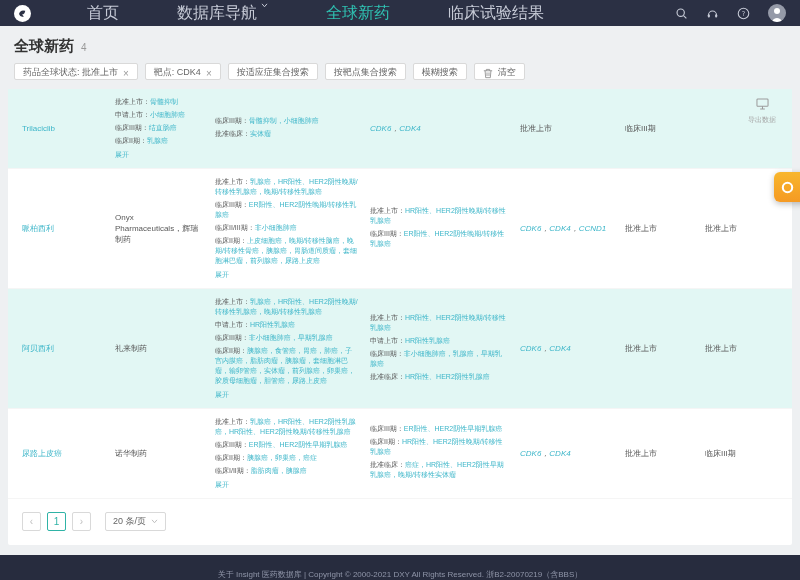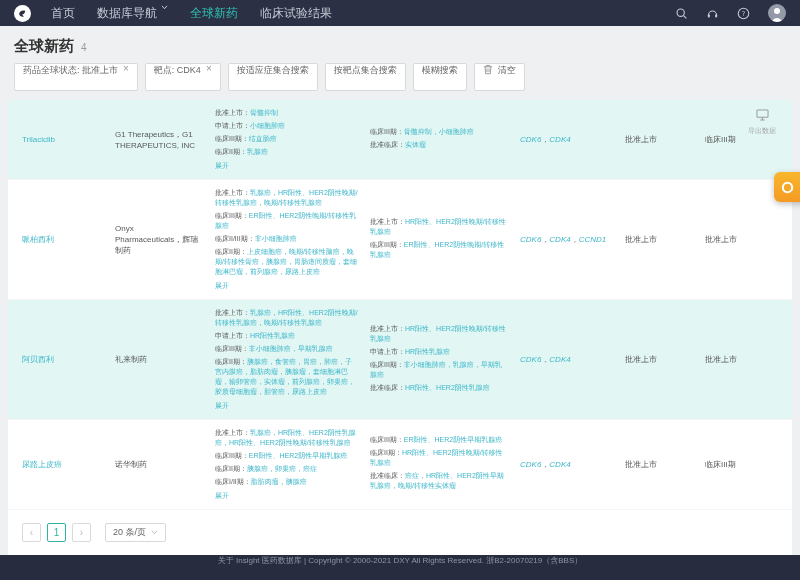--- a/index.html
+++ b/index.html
@@ -6,33 +6,33 @@
   html, body { overflow: hidden; }
   body {
     width: 800px; height: 580px; position: relative;
     background: #eef0f2;
     font-family: "Liberation Sans", "DejaVu Sans", sans-serif;
   }
   
   .navbar { height: 26px; background: #2b3044; display: flex; align-items: center; padding: 0 14px; }
   .logo { width: 17px; height: 17px; border-radius: 50%; background: #ffffff; margin-right: 20px;
           display: flex; align-items: center; justify-content: center; cursor: pointer; flex: none; }
-  .nav-item { color: #c6cad6; font-size: 12px; margin-right: 22px; cursor: pointer; display: flex; align-items: flex-start; gap: 4px; }
+  .nav-item { color: #c6cad6; font-size: 16px; margin-right: 22px; cursor: pointer; display: flex; align-items: flex-start; gap: 4px; margin-left: 36px; }
   .nav-item.active { color: #2fc2b2; }
   .nav-right { margin-left: auto; display: flex; align-items: center; gap: 18px; }
   .nav-icon { display: flex; align-items: center; cursor: pointer; }
   .avatar { width: 18px; height: 18px; border-radius: 50%; background: #959aa8; overflow: hidden;
             display: flex; align-items: flex-end; justify-content: center; cursor: pointer; }
   
   .page-head { padding: 11px 14px 7px; display: flex; align-items: baseline; gap: 7px; }
   .page-title { font-size: 15px; font-weight: bold; color: #333; }
   .page-count { font-size: 10px; color: #999; }
   .filter-bar { padding: 0 14px 9px; display: flex; gap: 7px; align-items: center; }
-  .chip, .fbtn { background: #fff; border: 1px solid #d9d9d9; border-radius: 2px; height: 28px;
-                 display: inline-flex; align-items: flex-start; font-size: 9px; color: #666;
+  .chip, .fbtn { background: #fff; border: 1px solid #d9d9d9; border-radius: 2px; height: 17px;
+                 display: inline-flex; align-items: flex-end; font-size: 9px; color: #666;
                  padding: 0 8px; gap: 5px; cursor: pointer; white-space: nowrap; }
   .chip-close { color: #9b9b9b; font-size: 10px; line-height: 1; cursor: pointer; }
   
   .panel { background: #fff; margin: 0 8px; border-radius: 2px; position: relative; padding-bottom: 6px; }
   .export { position: absolute; top: 7px; right: 16px; text-align: center; cursor: pointer; }
   .export-label { display: block; font-size: 7px; color: #a6a6a6; margin-top: 1px; }
   .tgrid { display: grid; grid-template-columns: 93px 100px 155px 150px 105px 80px 87px; padding-left: 14px; }
   .thead { padding-top: 28px; padding-bottom: 7px; border-bottom: 1px solid #ececec; }
   .hcell { font-size: 8px; color: #8c8c8c; padding-right: 10px; }
   .trow { padding-top: 8px; padding-bottom: 8px; align-items: center; border-bottom: 1px solid #f5f5f5; }
@@ -52,21 +52,21 @@
             display: flex; align-items: center; justify-content: center; font-size: 10px; color: #bfbfbf; cursor: pointer; }
   .pg-btn.active { border-color: #2fb3a6; color: #2fb3a6; }
   .pg-size { height: 19px; border: 1px solid #d9d9d9; border-radius: 2px; background: #fff; margin-left: 8px;
              padding: 0 7px; font-size: 9px; color: #666; display: flex; align-items: center; gap: 5px; cursor: pointer; }
   
   .floating-btn { position: absolute; top: 172px; right: -12px; width: 38px; height: 30px;
                   background: linear-gradient(#f8b62d, #f59a23); border-radius: 6px;
                   display: flex; align-items: center; padding-left: 6px;
                   box-shadow: 0 2px 6px rgba(0,0,0,.25); cursor: pointer; }
   .footer { position: absolute; bottom: 0; left: 0; right: 0; height: 25px; background: #272c3e;
-            color: #8f95a8; font-size: 8px; display: flex; align-items: flex-start; justify-content: center; }
+            color: #8f95a8; font-size: 8px; display: flex; align-items: flex-end; justify-content: center; }
 </style>
 </head>
 <body>
 
 <div class="navbar">
   <span class="logo">
     <svg width="11" height="11" viewBox="0 0 12 12">
         <path d="M2.2 6.5 Q3.5 1.5 9 3 Q8.5 7 5.5 7 L7.5 9.2 Q3.5 10.5 2.2 6.5 Z" fill="#2b3044"></path>
       </svg>
   </span>
@@ -150,21 +150,20 @@
     <svg width="13" height="12" viewBox="0 0 14 13" fill="none" stroke="#9b9b9b" stroke-width="1.1">
         <rect x="1" y="1" width="12" height="8" rx="1"></rect>
         <path d="M4.5 12 h5 M7 9 v3"></path>
       </svg>
     <span class="export-label">导出数据</span>
   </span>
 
   <div>
   <div class="tgrid trow mint">
     <div class="cell"><a class="drug-link">Trilaciclib</a></div>
-    <div class="cell">G1 Therapeutics，G1 THERAPEUTICS, INC</div>
     <div class="cell ind-cell"><div class="ind-line"><span class="stage">批准上市：</span><a class="ind-links">骨髓抑制</a></div><div class="ind-line"><span class="stage">申请上市：</span><a class="ind-links">小细胞肺癌</a></div><div class="ind-line"><span class="stage">临床III期：</span><a class="ind-links">结直肠癌</a></div><div class="ind-line"><span class="stage">临床II期：</span><a class="ind-links">乳腺癌</a></div><a class="expand-link">展开</a></div>
     <div class="cell ind-cell">
           <div class="ind-line"><span class="stage">临床III期：</span><a class="ind-links">骨髓抑制，小细胞肺癌</a></div>
           <div class="ind-line"><span class="stage">批准临床：</span><a class="ind-links">实体瘤</a></div>
         </div>
     <div class="cell tgt-cell"><a class="tgt-link">CDK6</a><span class="tsep">，</span><a class="tgt-link">CDK4</a></div>
     <div class="cell">批准上市</div>
     <div class="cell">临床III期</div>
   </div>
 

